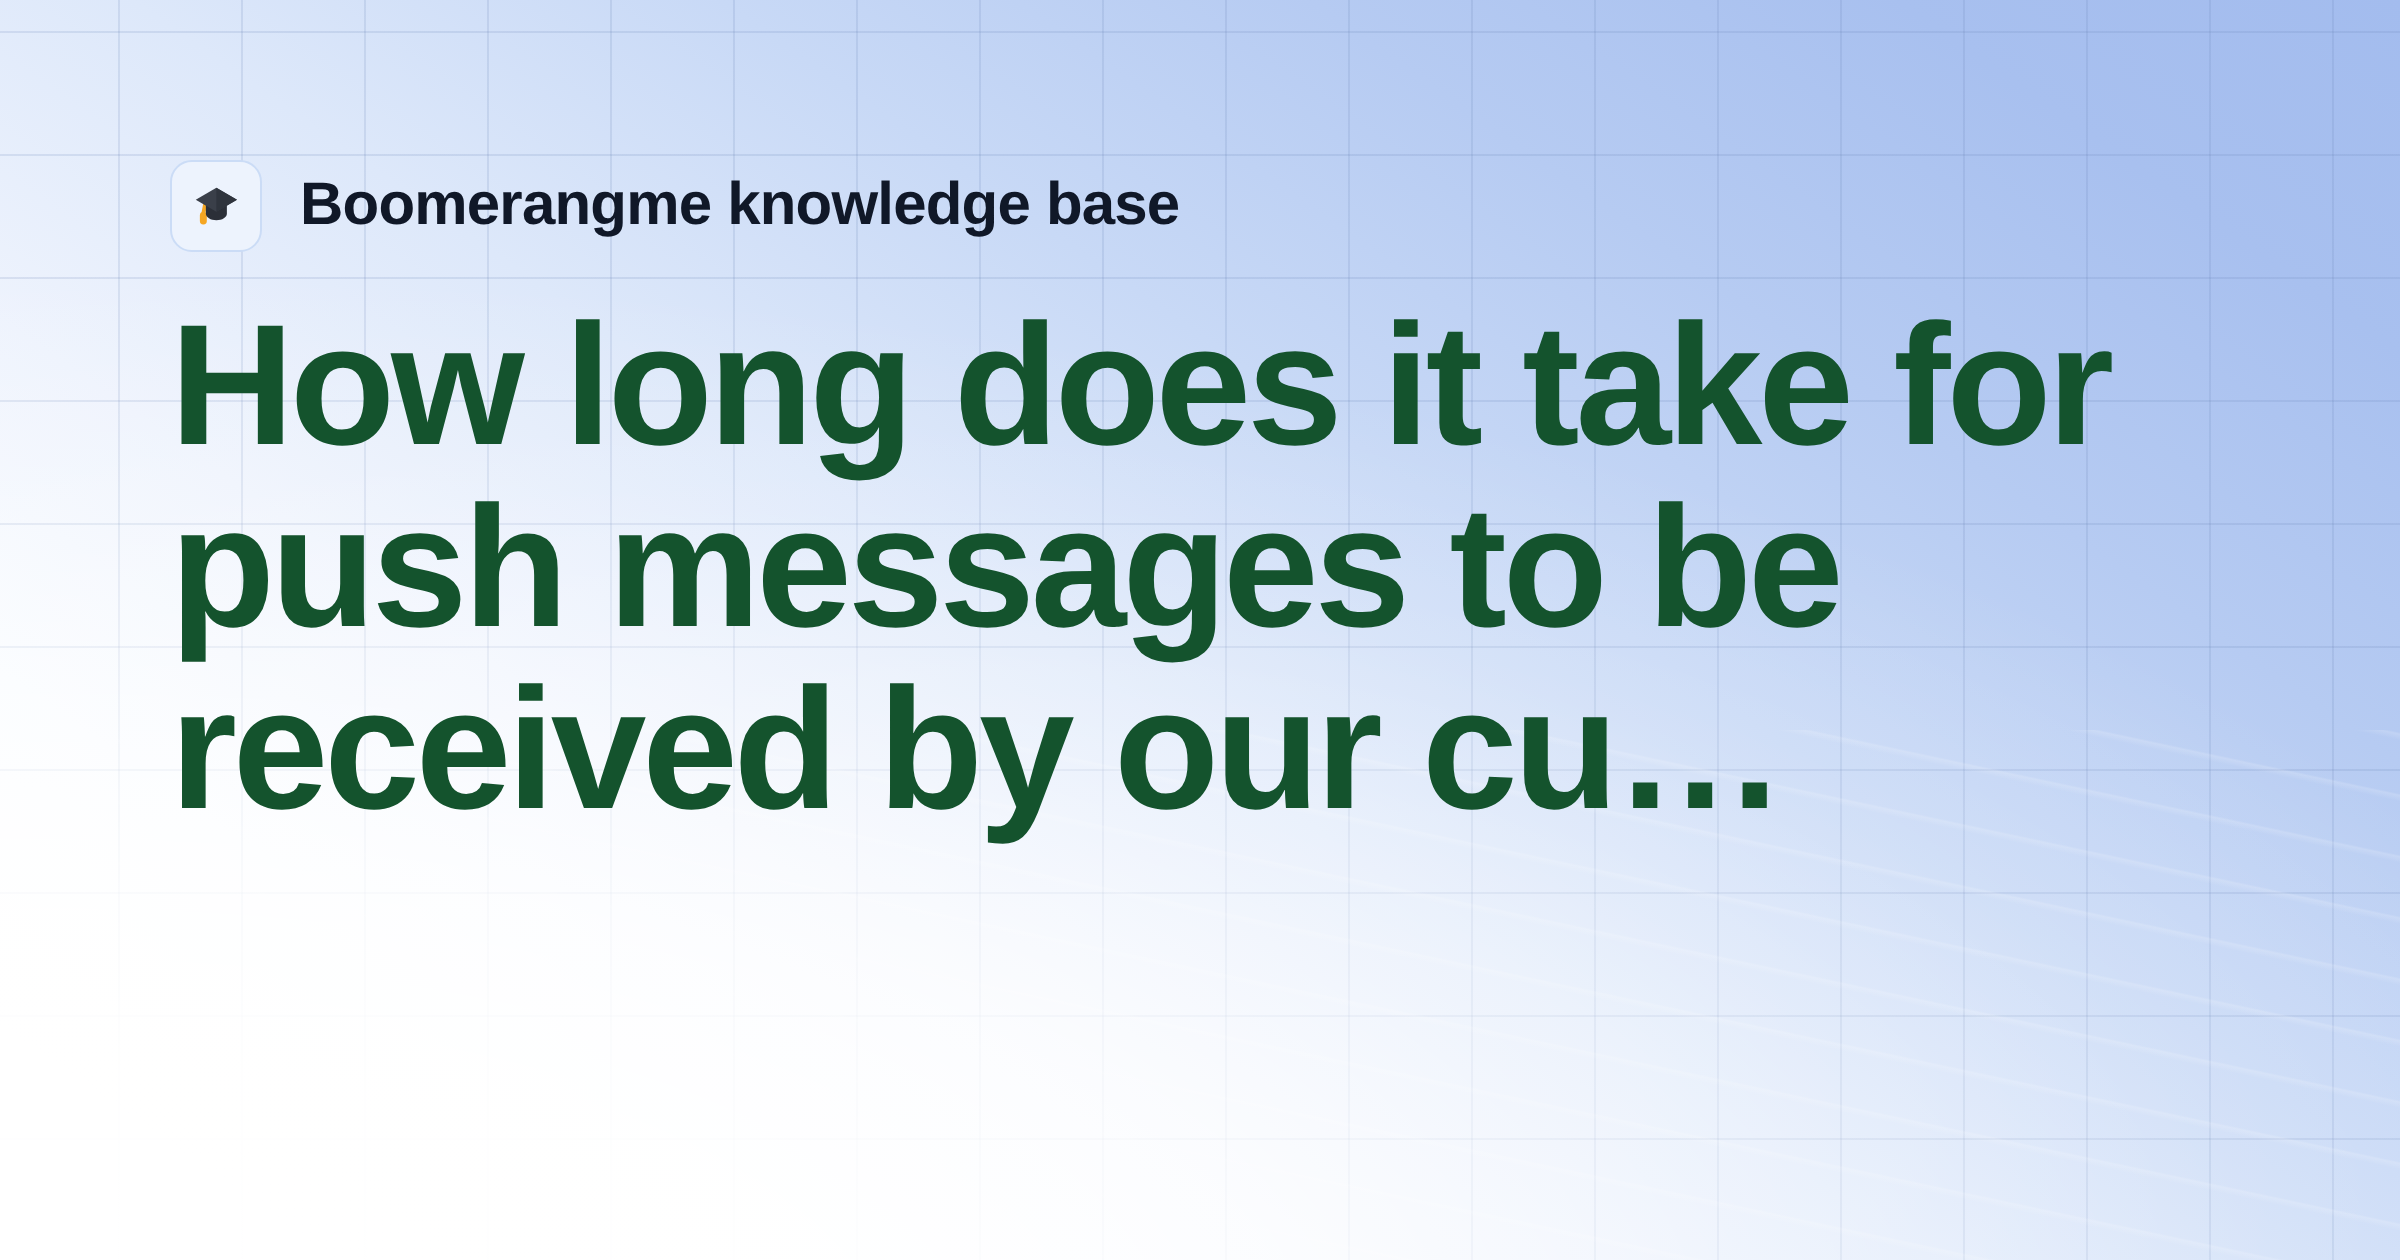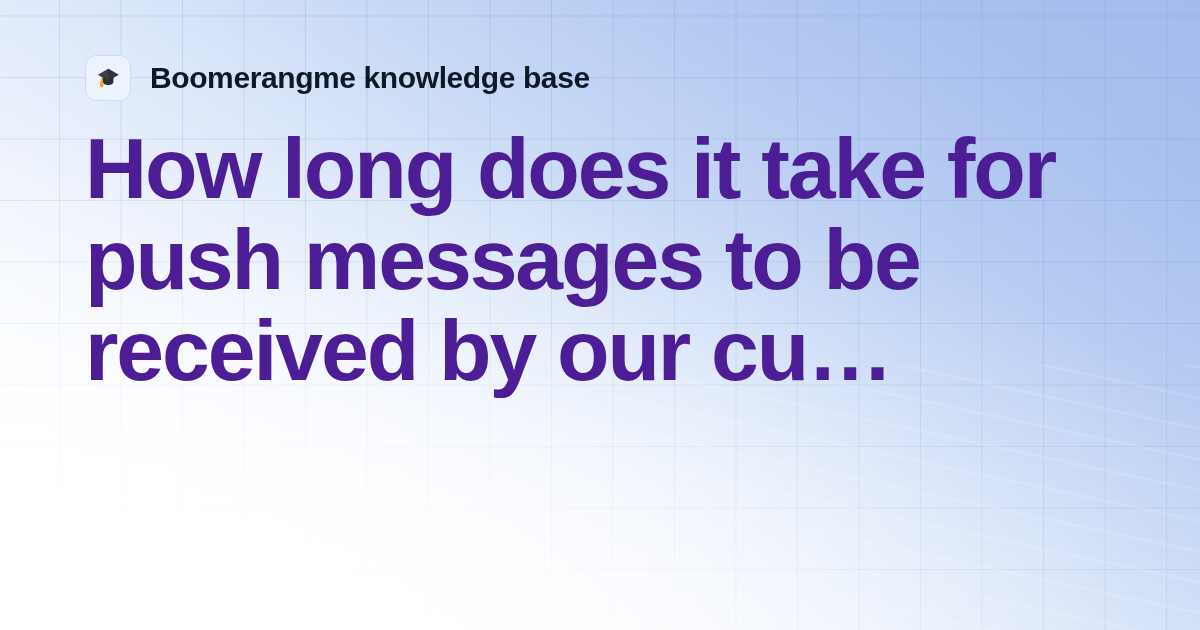--- a/index.html
+++ b/index.html
@@ -81,21 +81,21 @@
         rgba(255,255,255,0.00) 30px);
     opacity: .55;
     pointer-events: none;
   }
 
   
 
   .content {
     position: absolute;
     inset: 0;
-    padding: 54px 70px 0 85px;
+    padding: 79px 70px 0 85px;
     box-sizing: border-box;
   }
 
   .brand-row {
     display: flex;
     align-items: center;
     gap: 19px;
     height: 48px;
   }
 
@@ -122,21 +122,21 @@
     line-height: 1;
   }
 
   .headline {
     margin: 0;
     padding-top: 21px;
     font-size: 86px;
     line-height: 91px;
     font-weight: 700;
     letter-spacing: -2.1px;
-    color: #4c1d95;
+    color: #14532d;
     max-width: 1010px;
     word-break: break-word;
   }
 </style>
 </head>
 <body>
 
 <div class="og-card">
 
   <div class="bg-gradient"></div>

